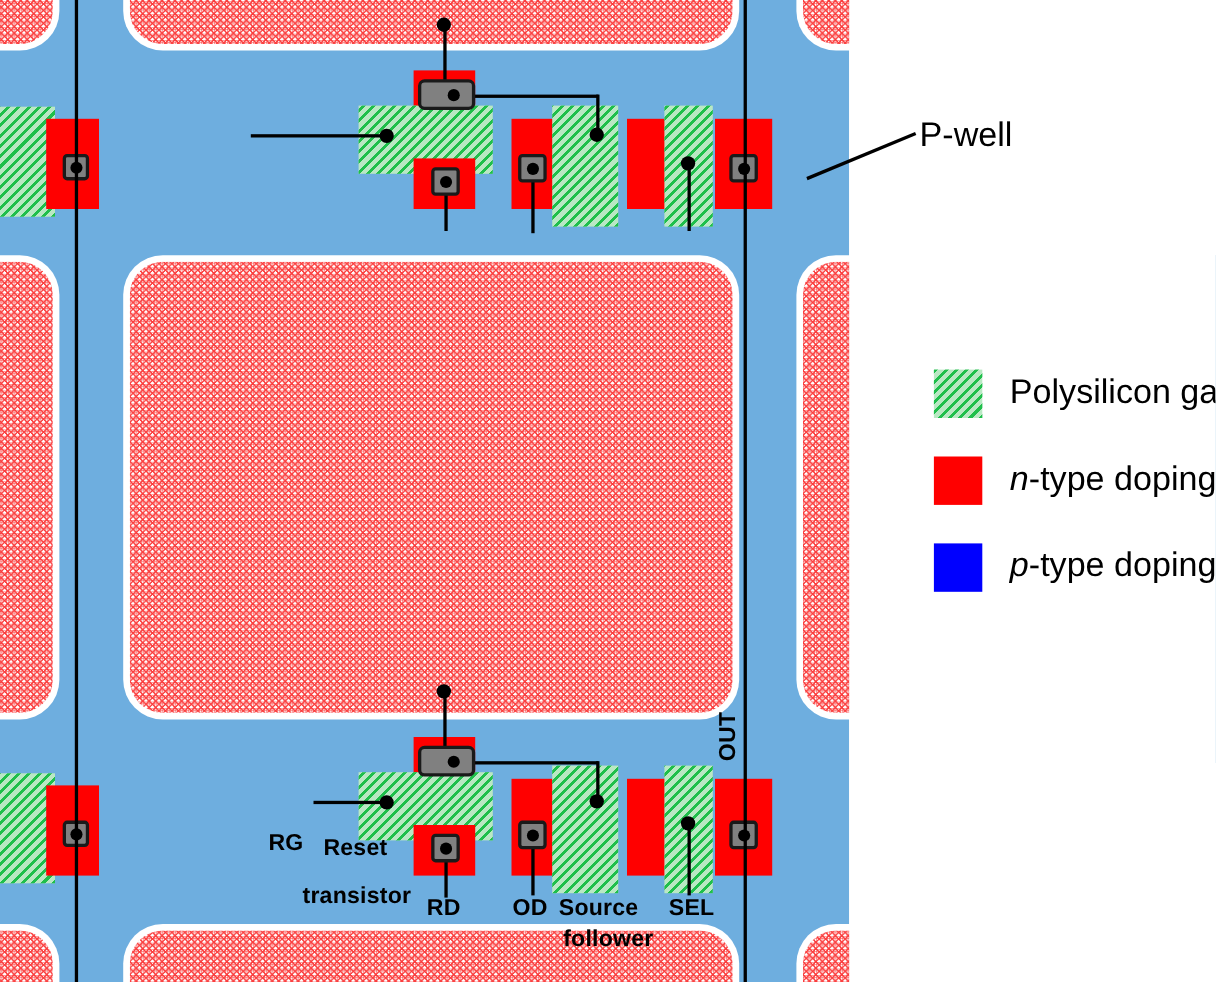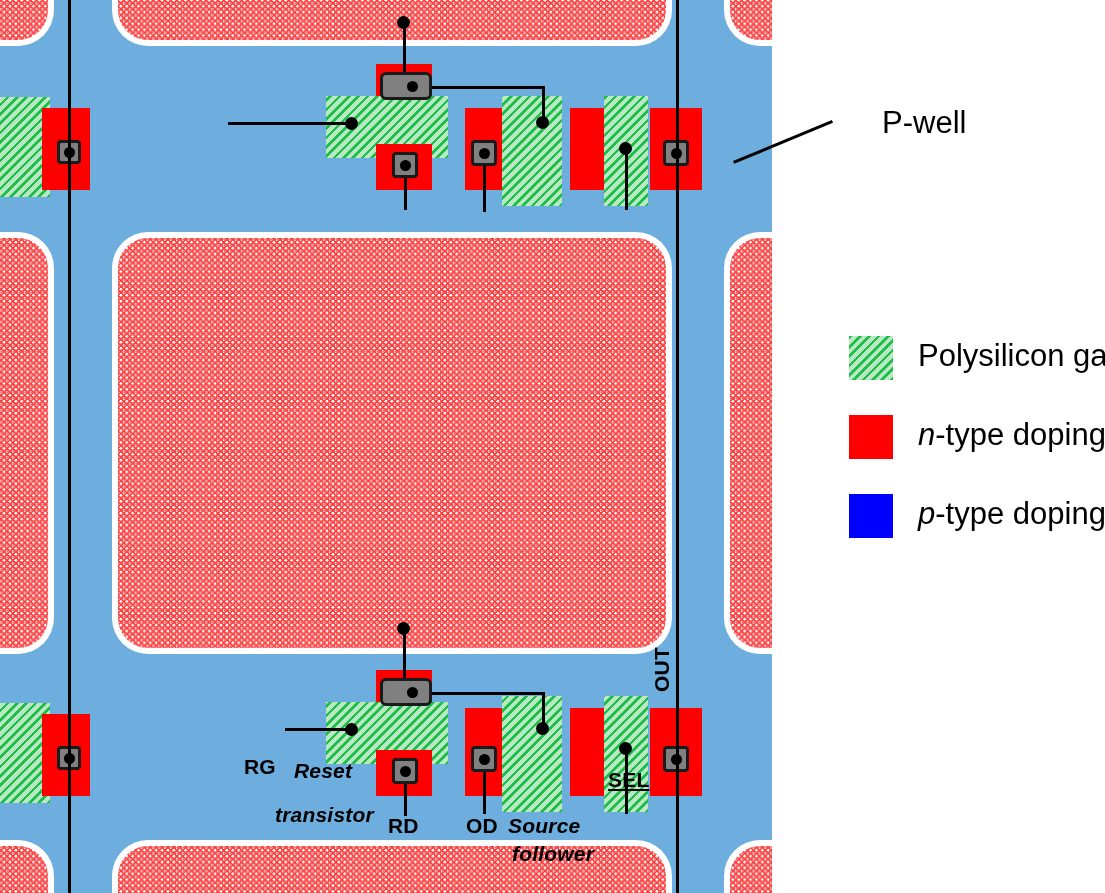--- a/index.html
+++ b/index.html
@@ -42,21 +42,21 @@
 
   
   .wireh{position:absolute;height:0;border-top:3px solid #000;}
   .wirev{position:absolute;width:0;border-left:3px solid #000;}
   .railv{position:absolute;width:0;border-left:3.5px solid #000;}
   .node{position:absolute;width:13px;height:13px;border-radius:50%;background:#000;}
   .leader{position:absolute;height:0;border-top:3px solid #000;transform-origin:0 0;}
 
   
   .lbl{position:absolute;color:#000;font-size:21px;font-weight:700;white-space:nowrap;letter-spacing:.2px;}
-  .lbl.it{font-style:italic;}
+  .lbl.it{}
   .lbl.rot{transform:rotate(-90deg);transform-origin:0 0;}
   .pwelllbl{position:absolute;color:#000;font-size:31px;font-weight:400;white-space:nowrap;}
 
   
   #legend{position:absolute;left:849px;top:336px;}
   .lrow{position:absolute;left:0;}
   .lsw{position:absolute;left:0;width:44px;height:44px;}
   .lsw.poly{background-color:#b9e8c3;
       background-image:repeating-linear-gradient(-45deg,#1fbf4b 0 2.6px, rgba(255,255,255,0) 2.6px 6.6px);}
   .lsw.red{background:#ff0000;}
@@ -148,30 +148,30 @@
   <div class="contact" style="left:57px;top:746px;width:24px;height:24px;"></div>
   <div class="contact wide" style="left:380px;top:678px;width:52px;height:28px;"></div>
   <div class="contact" style="left:392px;top:758px;width:26px;height:26px;"></div>
   <div class="contact" style="left:471px;top:746px;width:26px;height:26px;"></div>
   <div class="contact" style="left:663px;top:746px;width:26px;height:26px;"></div>
 
   <div class="railv" style="left:68px;top:0;height:893px;"></div>
   <div class="railv" style="left:676px;top:0;height:893px;"></div>
 
   <div class="leader" style="left: 733px; top: 161px; width: 107px; transform: rotate(-22.5deg); z-index: 4; position: absolute;"></div>
-  <div class="pwelllbl" style="left: 882px; top: 105px; z-index: 4; position: absolute;">P-well</div>
+  <div class="pwelllbl" style="left: 836px; top: 105px; z-index: 4; position: absolute;">P-well</div>
 
   <div class="lbl" style="left:244px;top:715px;margin-top:40px;">RG</div>
   <div class="lbl it" style="left:294px;top:759px;">Reset</div>
   <div class="lbl it" style="left:275px;top:803px;">transistor</div>
   <div class="lbl" style="left:388px;top:814px;">RD</div>
   <div class="lbl" style="left:466px;top:814px;">OD</div>
   <div class="lbl it" style="left:508px;top:814px;">Source</div>
   <div class="lbl it" style="left:512px;top:842px;text-align:right;">follower</div>
-  <div class="lbl" style="left:608px;top:768px;text-decoration:underline;">SEL</div>
+  <div class="lbl" style="left:608px;top:814px;">SEL</div>
   <div class="lbl rot" style="left:650px;top:692px;">OUT</div>
 
   <div id="legend" style="z-index: 4; position: absolute;">
     <div class="lrow" style="top:0;">
       <div class="lsw poly"></div>
       <div class="ltxt">Polysilicon gate</div>
     </div>
     <div class="lrow" style="top:79px;">
       <div class="lsw red"></div>
       <div class="ltxt"><em>n</em><span>-type doping</span></div>

